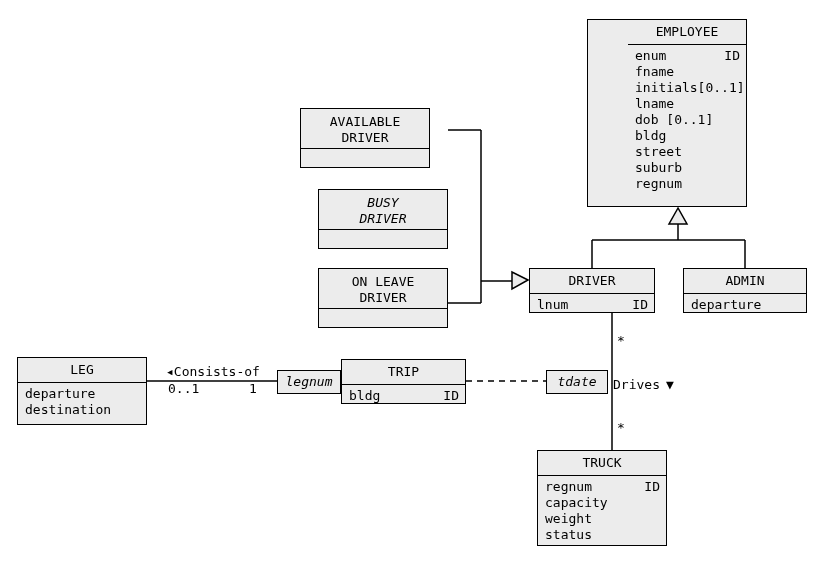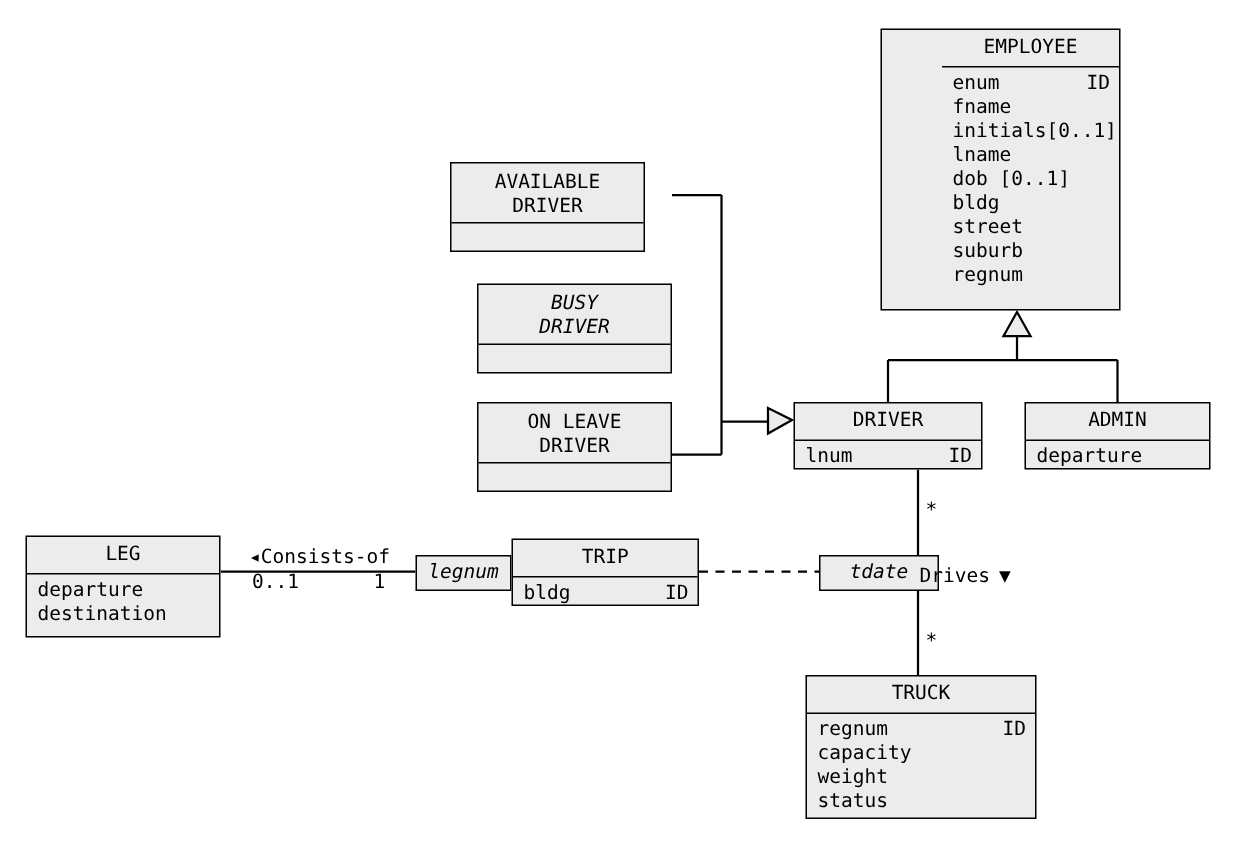--- a/index.html
+++ b/index.html
@@ -230,21 +230,21 @@
   <div class="uml-box" style="left:341px; top:359px; width:125px; height:45px;">
     <div class="uml-title">TRIP</div>
     <div class="uml-compartment" style="height:21px;">
       <div class="attr-row">
         <span class="attr-name">bldg</span>
         <span class="attr-key">ID</span>
       </div>
     </div>
   </div>
 
-  <div class="uml-box" style="left:537px; top:450px; width:154px; height:96px;">
+  <div class="uml-box" style="left:537px; top:450px; width:130px; height:96px;">
     <div class="uml-title">TRUCK</div>
     <div class="uml-compartment" style="height:72px;">
       <div class="attr-row">
         <span class="attr-name">regnum</span>
         <span class="attr-key">ID</span>
       </div>
       <div class="attr-row">
         <span class="attr-name">capacity</span>
         <span class="attr-key"></span>
       </div>
@@ -254,21 +254,21 @@
       </div>
       <div class="attr-row">
         <span class="attr-name">status</span>
         <span class="attr-key"></span>
       </div>
     </div>
   </div>
 
   <div class="qual-box" style="left:277px; top:370px; width:64px; height:24px;">legnum</div>
 
-  <div class="qual-box" style="left:546px; top:370px; width:80px; height:24px;text-align:center;">tdate</div>
+  <div class="qual-box" style="left:546px; top:370px; width:62px; height:24px;text-align:center;">tdate</div>
 
   <div class="assoc-name" style="left:166px; top:364px;"><span>◂</span><span>Consists-of</span></div>
 
   <div class="mult-label" style="left:168px; top:381px;">0..1</div>
 
   <div class="mult-label" style="left:249px; top:381px;">1</div>
 
   <div class="assoc-name" style="left:613px; top:377px;"><span>Drives</span><span style="padding-left:6px;">▼</span></div>
 
   <div class="mult-label" style="left:617px; top:333px;">*</div>

